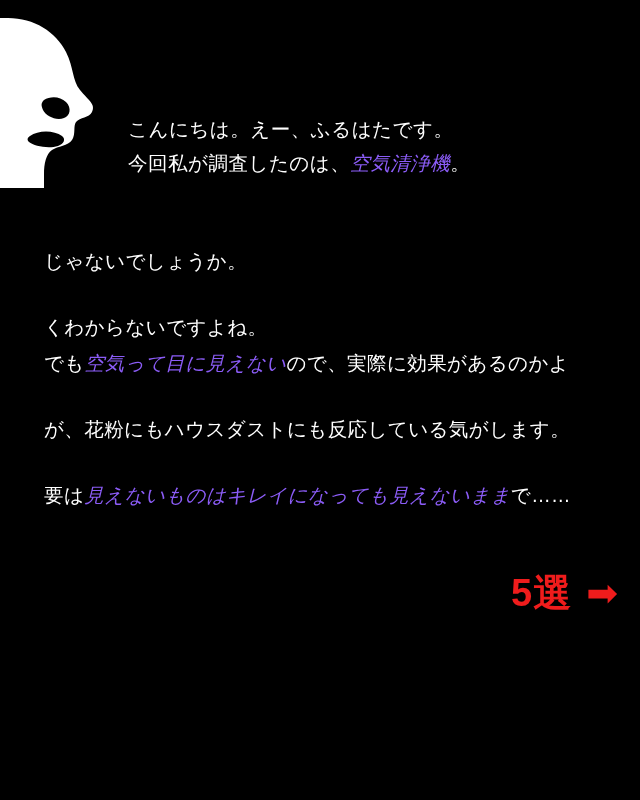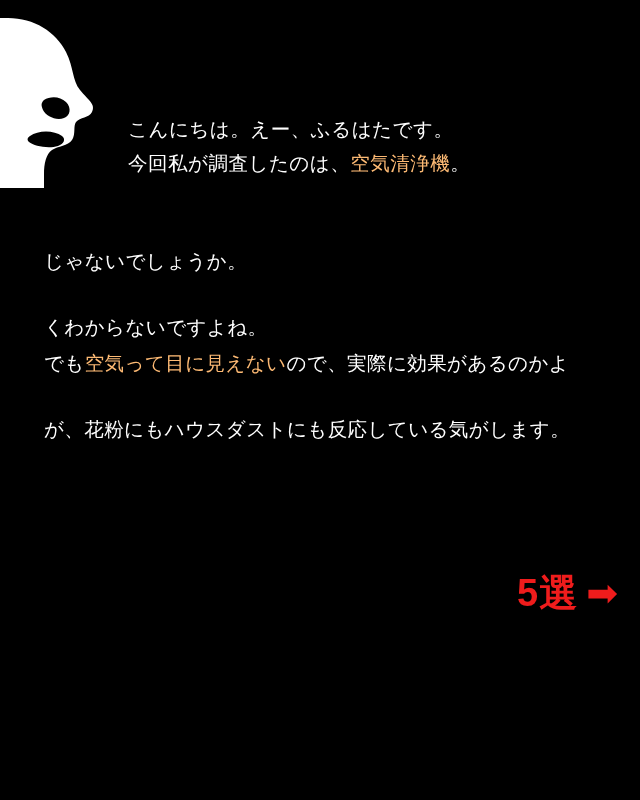--- a/index.html
+++ b/index.html
@@ -64,31 +64,32 @@
   }
   .para:last-child {
     margin-bottom: 0;
   }
   .para .ln {
     display: block;
     white-space: nowrap;
   }
 
   .hl {
-    color: #fdba74;
+    color: #8b5cf6;
+    font-style: italic;
   }
 
   
   .cta {
     position: absolute;
     right: 22px;
     bottom: 16px;
     display: flex;
     align-items: center;
-    gap: 8px;
+    gap: 14px;
   }
   .cta-text {
     color: #ef1c1c;
     font-size: 38px;
     font-weight: bold;
     line-height: 1;
     letter-spacing: 1px;
   }
   .cta-arrow {
     color: #ef1c1c;
@@ -124,20 +125,21 @@
     <p class="para">
       <span class="ln"><span>くわからないですよね。</span></span>
       <span class="ln"><span>でも</span><span class="hl">空気って目に見えない</span><span>ので、実際に効果があるのかよ</span></span>
     </p>
 
     <p class="para">
       <span class="ln"><span>が、花粉にもハウスダストにも反応している気がします。</span></span>
     </p>
 
     <p class="para">
+      <span class="ln"><span>要は</span><span class="hl">見えないものはキレイになっても見えないまま</span><span>で……</span></span>
     </p>
 
   </div>
 
   <div class="cta">
     <span class="cta-text">5選</span>
     <span class="cta-arrow">➡</span>
   </div>
 
 </div>

